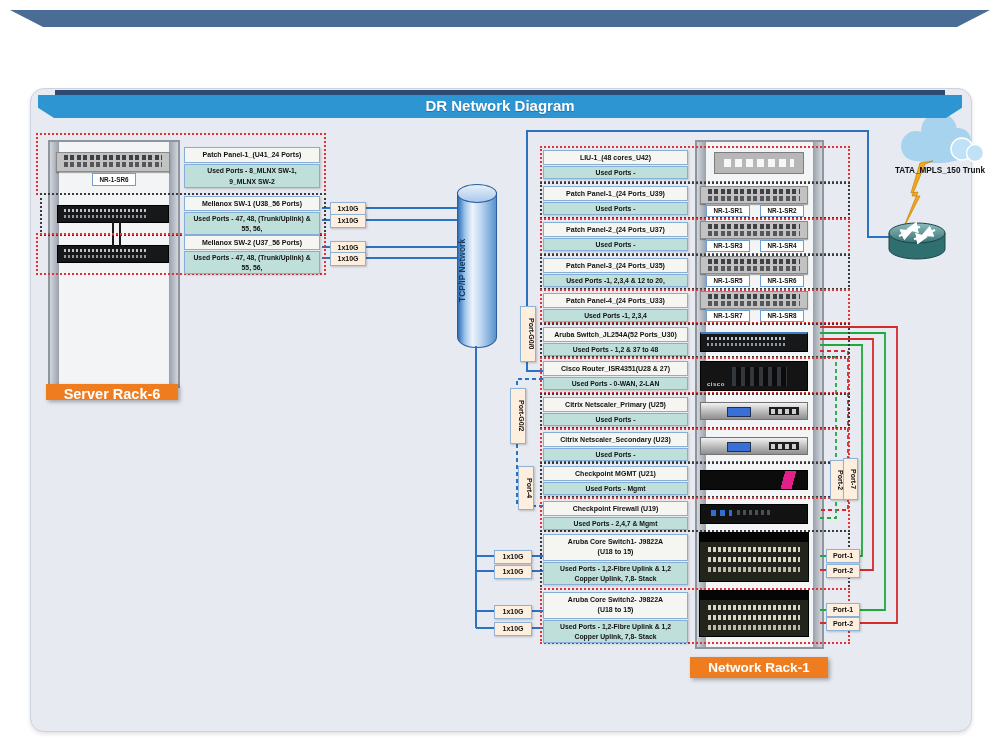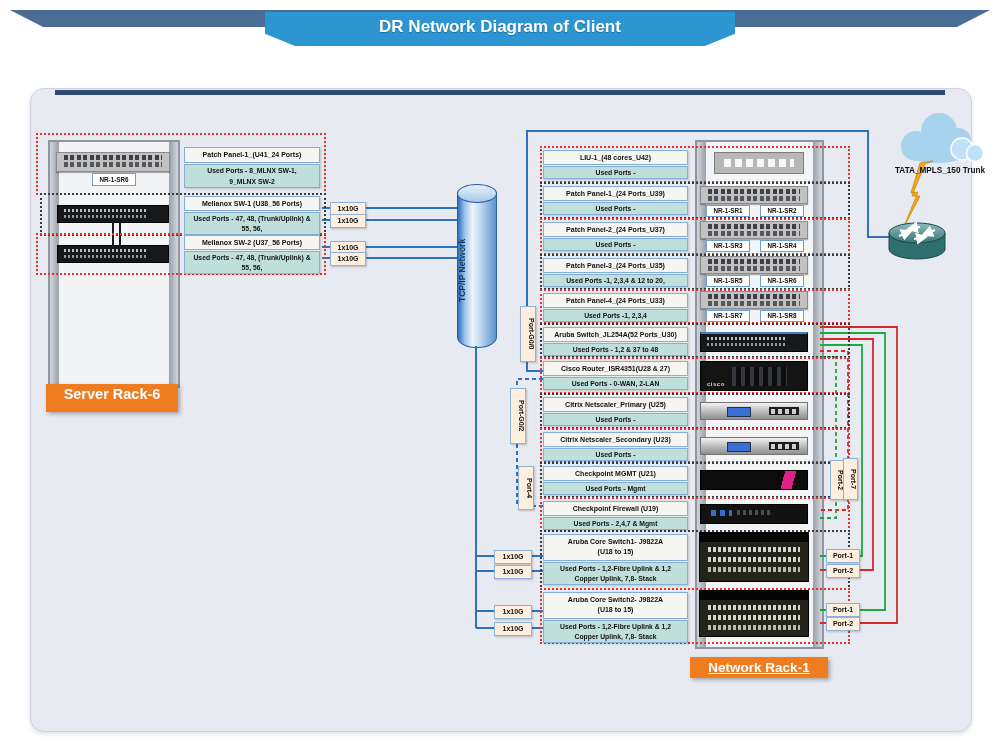--- a/index.html
+++ b/index.html
@@ -51,31 +51,31 @@
   .cyl-label{position:absolute;left:457px;top:196px;width:40px;height:148px;writing-mode:vertical-rl;transform:rotate(180deg);text-align:center;font-size:8.5px;font-weight:bold;color:#123a66;z-index:5;}
   .wires{position:absolute;left:0;top:0;z-index:4;pointer-events:none;}
   .cloudlbl{position:absolute;left:883px;top:166px;width:114px;text-align:center;font-size:8.2px;font-weight:bold;color:#111;z-index:7;}
 </style>
 </head>
 <body>
 
 <div id="stage">
 
   <div class="slate-band"></div>
-  <div class="ribbon">DR Network Diagram of Client</div>
 
   <div class="panel"></div>
   <div class="navy-strip"></div>
+  <div class="ribbon2">DR Network Diagram</div>
 
   <div class="rack" style="left:48px;top:140px;width:128px;height:244px;"></div>
   <div class="dev rj45panel" style="left:56px;top:152px;width:112px;height:18px;"></div>
   <div class="wtag" style="left:92px;top:173px;width:42px;height:11px;line-height:11px;">NR-1-SR6</div>
   <div class="dev blackswitch" style="left:57px;top:205px;width:110px;height:16px;"></div>
   <div class="dev blackswitch" style="left:57px;top:245px;width:110px;height:16px;"></div>
-  <div class="rlabel" style="left:46px;top:384px;width:132px;height:28px;font-size:14.5px;line-height:20px;">Server Rack-6</div>
+  <div class="rlabel" style="left:46px;top:384px;width:132px;height:16px;font-size:14.5px;line-height:20px;">Server Rack-6</div>
 
   <div class="grp red" style="left:36px;top:133px;width:286px;height:58px;"></div>
   <div class="grp blk" style="left:40px;top:193px;width:282px;height:39px;"></div>
   <div class="grp red" style="left:36px;top:233px;width:286px;height:38px;"></div>
 
   <div class="ib left" style="top:147px;">
     <div class="ih" style="height:14px;line-height:14px;">Patch Panel-1_(U41_24 Ports)</div>
     <div class="ibd twol">
       <div>Used Ports - 8_MLNX SW-1,</div>
       <div>9_MLNX SW-2</div>
@@ -197,21 +197,21 @@
       <span class="cports"></span>
     </div>
   <div class="dev citrix" style="left:700px;top:437px;width:106px;height:16px;">
       <span class="lcd"></span>
       <span class="cports"></span>
     </div>
   <div class="dev cpmgmt" style="left:700px;top:470px;width:106px;height:18px;"></div>
   <div class="dev cpfw" style="left:700px;top:504px;width:106px;height:18px;"></div>
   <div class="dev arubacore" style="left:699px;top:532px;width:108px;height:48px;"></div>
   <div class="dev arubacore" style="left:699px;top:590px;width:108px;height:45px;"></div>
-  <div class="rlabel" style="left:690px;top:657px;width:138px;height:21px;font-size:13.5px;line-height:21px;text-decoration:underline;">Network Rack-1</div>
+  <div class="rlabel" style="left:690px;top:657px;width:138px;height:21px;font-size:13.5px;line-height:21px;">Network Rack-1</div>
 
   <div class="wtag" style="left:706px;top:205px;width:42px;height:10px;line-height:10px;">NR-1-SR1</div>
   <div class="wtag" style="left:760px;top:205px;width:42px;height:10px;line-height:10px;">NR-1-SR2</div>
   <div class="wtag" style="left:706px;top:240px;width:42px;height:10px;line-height:10px;">NR-1-SR3</div>
   <div class="wtag" style="left:760px;top:240px;width:42px;height:10px;line-height:10px;">NR-1-SR4</div>
   <div class="wtag" style="left:706px;top:275px;width:42px;height:10px;line-height:10px;">NR-1-SR5</div>
   <div class="wtag" style="left:760px;top:275px;width:42px;height:10px;line-height:10px;">NR-1-SR6</div>
   <div class="wtag" style="left:706px;top:310px;width:42px;height:10px;line-height:10px;">NR-1-SR7</div>
   <div class="wtag" style="left:760px;top:310px;width:42px;height:10px;line-height:10px;">NR-1-SR8</div>
 

